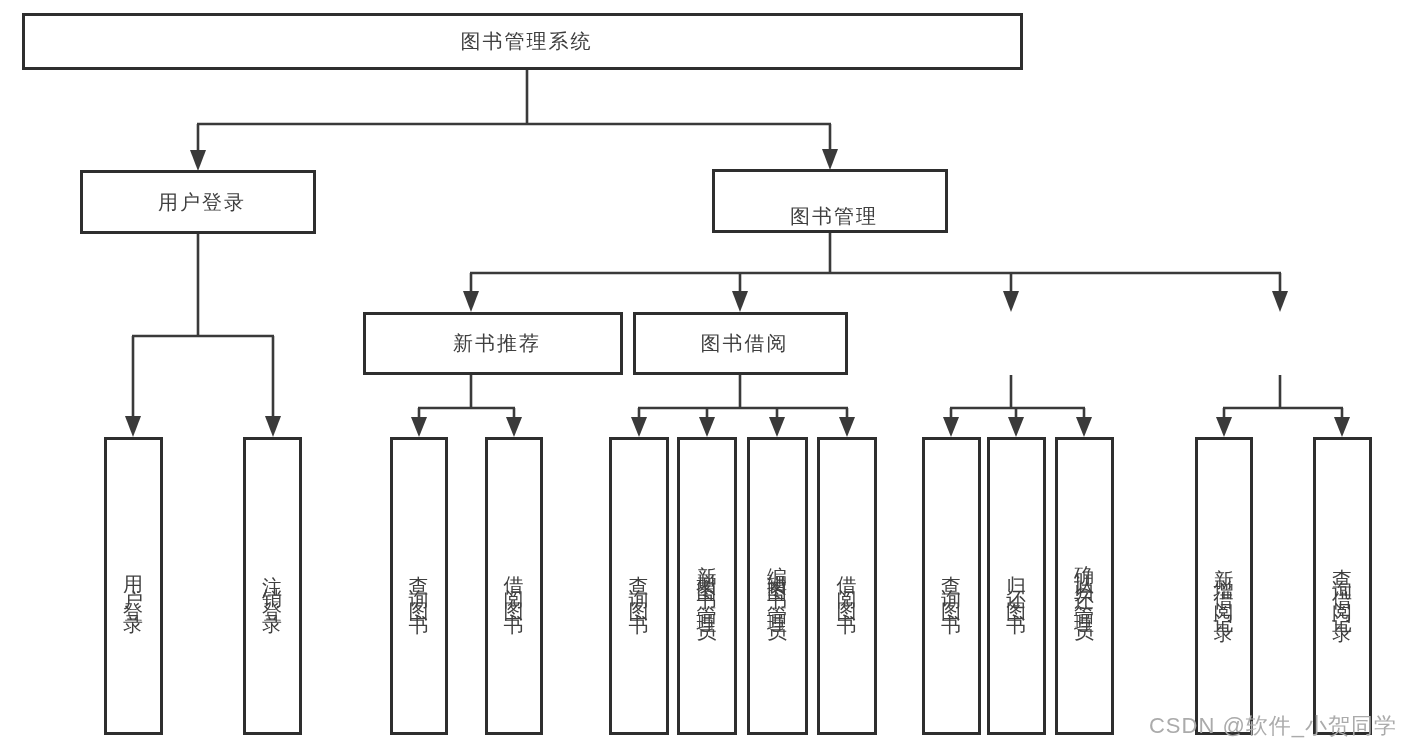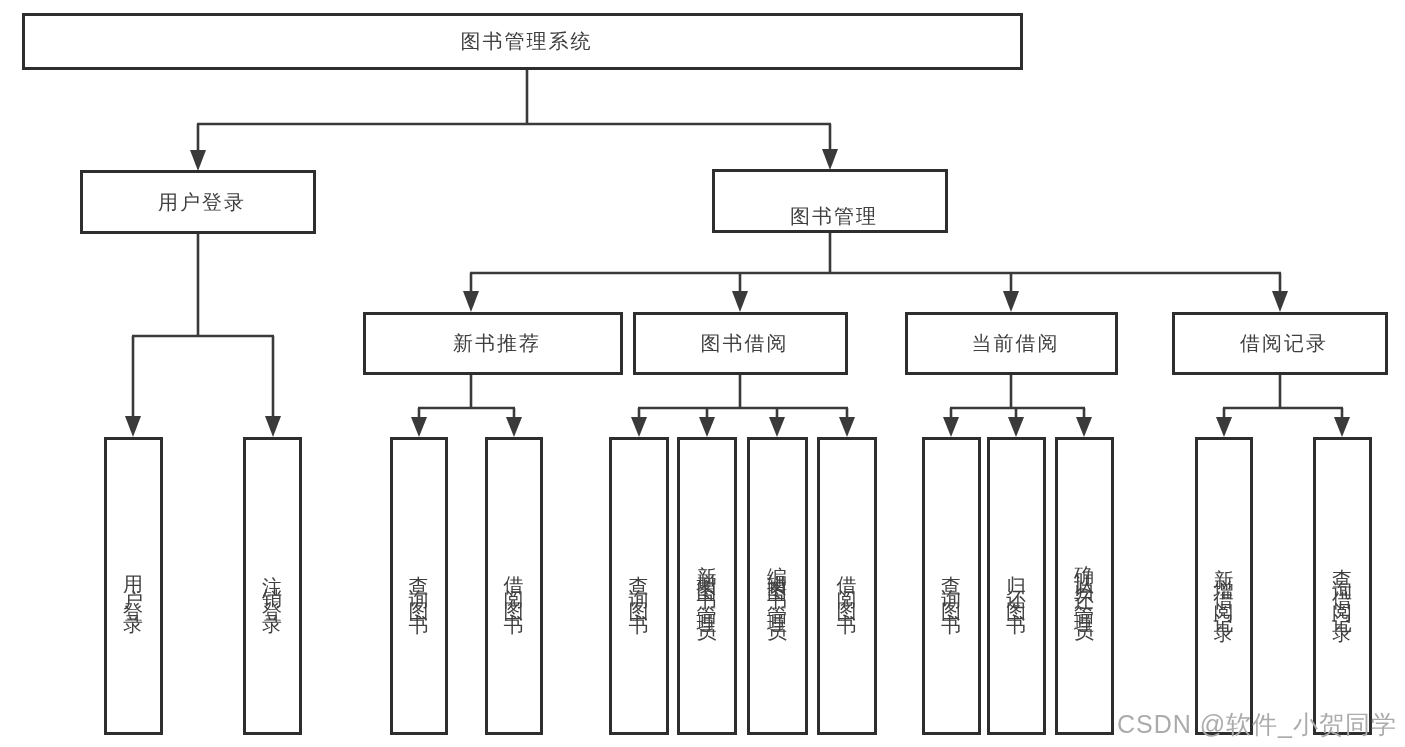--- a/index.html
+++ b/index.html
@@ -22,21 +22,21 @@
     border:3px solid var(--border);top:437px;height:298px;
     display:flex;align-items:center;justify-content:center;
     color:var(--text);font-size:20px;
     writing-mode:vertical-rl;text-orientation:mixed;line-height:1;
   }
   .leaf.s{letter-spacing:13px;}
   .leaf.m{letter-spacing:11px;}
   .leaf.l{letter-spacing:8px;}
   .watermark{
     position:absolute;right:8px;bottom:6px;color:var(--watermark);
-    font-size:25px;letter-spacing:1px;white-space:nowrap;
+    font-size:22px;letter-spacing:1px;white-space:nowrap;
   }
 </style>
 </head>
 <body>
 
 <div id="stage">
 
   <svg id="connectors" width="1405" height="747" viewBox="0 0 1405 747">
 
     <g>
@@ -123,26 +123,20 @@
   <div class="box" style="left:712px;top:169px;width:236px;height:64px;align-items:flex-end;">
     <span>图书管理</span>
   </div>
 
   <div class="box" style="left:363px;top:312px;width:260px;height:63px;">
     <span>新书推荐</span>
   </div>
   <div class="box" style="left:633px;top:312px;width:215px;height:63px;">
     <span>图书借阅</span>
   </div>
-  <div class="box" style="left:905px;top:312px;width:213px;height:63px;">
-    <span>当前借阅</span>
-  </div>
-  <div class="box" style="left:1172px;top:312px;width:216px;height:63px;">
-    <span>借阅记录</span>
-  </div>
 
   <div class="leaf s" style="left:104px;width:59px;">用户登录</div>
   <div class="leaf s" style="left:243px;width:59px;">注销登录</div>
 
   <div class="leaf s" style="left:390px;width:58px;">查询图书</div>
   <div class="leaf s" style="left:485px;width:58px;">借阅图书</div>
 
   <div class="leaf s" style="left:609px;width:60px;">查询图书</div>
   <div class="leaf l" style="left:677px;width:60px;">新增图书（管理员）</div>
   <div class="leaf l" style="left:747px;width:61px;">编辑图书（管理员）</div>

